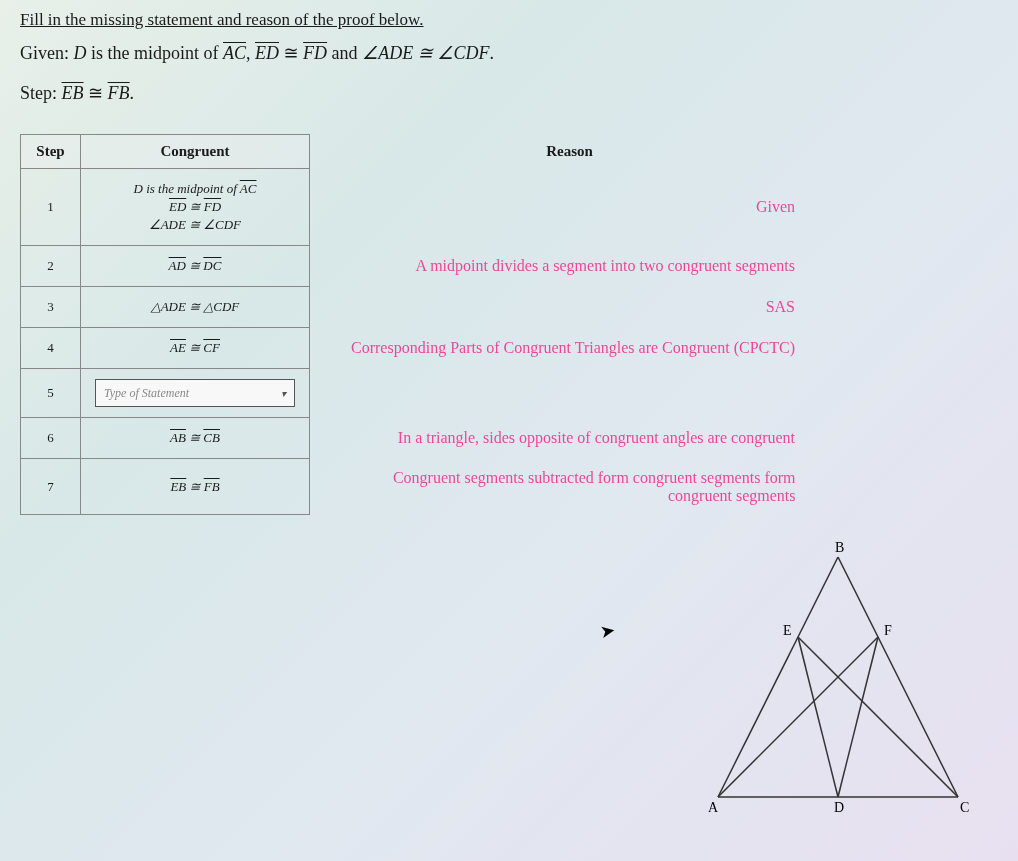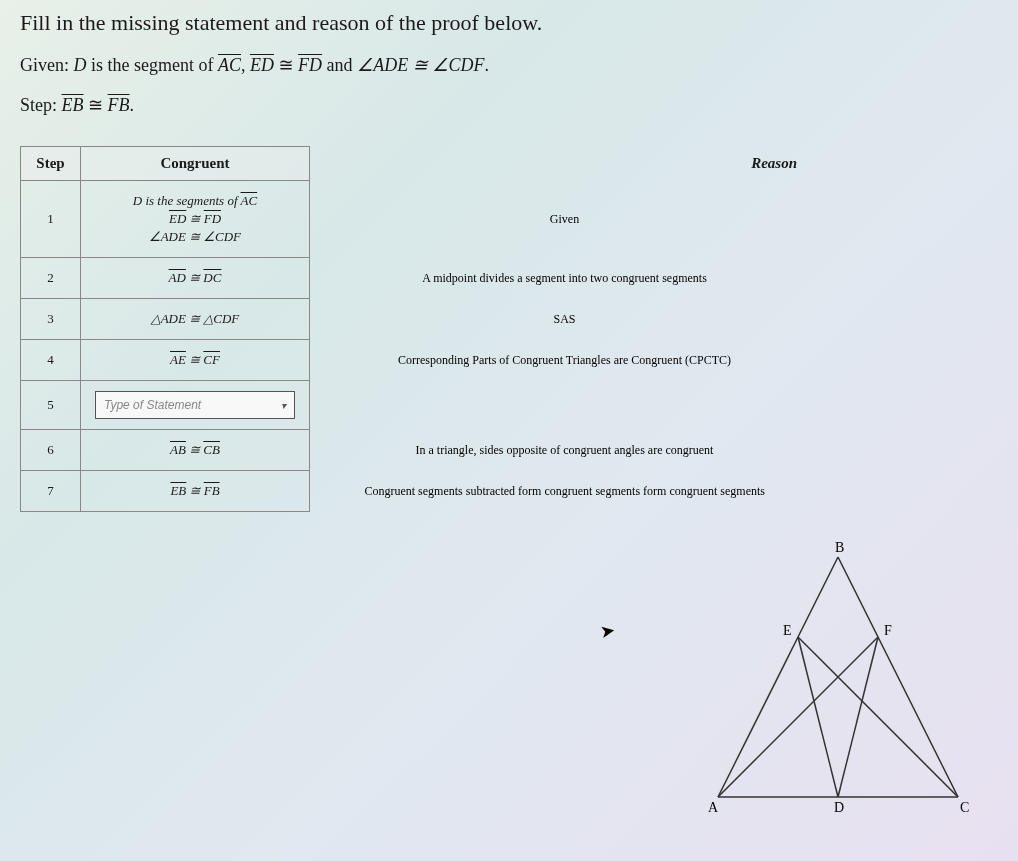--- a/index.html
+++ b/index.html
@@ -10,22 +10,23 @@
     body {
       font-family: Georgia, 'Times New Roman', serif;
       background: linear-gradient(135deg, #e8f0e8 0%, #d8e8e8 30%, #e0e8f0 60%, #e8e0f0 100%);
       width: 1018px;
       height: 861px;
       padding: 10px 20px;
       color: #1a1a1a;
       position: relative;
     }
     .instruction {
-      font-size: 22px;
-      margin-bottom: 18px;
+      font-size: 17px;
+      margin-bottom: 12px;
+      text-decoration: underline;
     }
     .given-prove {
       font-size: 18px;
       margin-bottom: 18px;
       font-family: Georgia, serif;
     }
     .given-prove .label {
       font-weight: normal;
       text-align: right;
     }
@@ -37,75 +38,74 @@
       text-decoration: overline;
       text-decoration-thickness: 1px;
     }
     .step-table {
       margin-top: 30px;
       border-collapse: collapse;
     }
     .step-table th {
       font-weight: bold;
       font-size: 15px;
-      padding: 8px 12px;
+      padding: 8px 4px;
       border: 1px solid #888;
       background: rgba(240,240,240,0.3);
       text-align: center;
     }
     .step-table th.reason-header {
       border: none;
-      text-align: right;
+      text-align: center;
       background: transparent;
       padding-left: 24px;
-      font-style: italic;
     }
     .step-table td {
       padding: 10px 14px;
       font-size: 13px;
       vertical-align: middle;
     }
     .step-table td.step-num {
       border: 1px solid #888;
       text-align: center;
       width: 60px;
       font-size: 13px;
     }
     .step-table td.statement {
       border: 1px solid #888;
       text-align: center;
       width: 210px;
       font-family: 'Times New Roman', serif;
     }
     .step-table td.reason {
       border: none;
-      text-align: center;
+      text-align: right;
       padding-left: 24px;
-      font-size: 12px;
-      color: #000000;
+      font-size: 16px;
+      color: #ec4899;
       width: 500px;
     }
     .statement-line {
       display: block;
       margin: 2px 0;
       font-style: italic;
     }
     .dropdown {
       width: 200px;
       height: 28px;
       border: 1px solid #555;
       background: #f8f8f8;
       display: flex;
       align-items: center;
       justify-content: space-between;
       padding: 0 8px;
       font-size: 12px;
       color: #888;
       font-style: italic;
-      font-family: Liberation Sans, sans-serif;
+      font-family: Liberation Serif, serif;
     }
     .dropdown-arrow {
       font-size: 10px;
       color: #555;
     }
     .diagram-container {
       position: absolute;
       right: 40px;
       bottom: 40px;
     }
@@ -121,41 +121,41 @@
       transform: rotate(-10deg);
     }
   </style>
 </head>
 <body>
 
 <div class="instruction">Fill in the missing statement and reason of the proof below.</div>
 
 <div class="given-prove">
   <span class="label">Given:</span>
-  <span class="math-italic">D</span><span> is the segment of </span><span class="math-italic overline">AC</span><span>, </span><span class="math-italic overline">ED</span><span> ≅ </span><span class="math-italic overline">FD</span><span> and </span><span class="math-italic">∠ADE ≅ ∠CDF</span><span>.</span>
+  <span class="math-italic">D</span><span> is the midpoint of </span><span class="math-italic overline">AC</span><span>, </span><span class="math-italic overline">ED</span><span> ≅ </span><span class="math-italic overline">FD</span><span> and </span><span class="math-italic">∠ADE ≅ ∠CDF</span><span>.</span>
 </div>
 
 <div class="given-prove">
   <span class="label">Step:</span>
   <span class="math-italic overline">EB</span><span> ≅ </span><span class="math-italic overline">FB</span><span>.</span>
 </div>
 
 <table class="step-table">
   <thead>
     <tr>
       <th>Step</th>
       <th>Congruent</th>
       <th class="reason-header">Reason</th>
     </tr>
   </thead>
   <tbody id="proof-body">
       <tr>
         <td class="step-num">1</td>
         <td class="statement">
-          <span class="statement-line"><span>D is the segments of </span><span class="overline">AC</span></span>
+          <span class="statement-line"><span>D is the midpoint of </span><span class="overline">AC</span></span>
           <span class="statement-line"><span class="overline">ED</span><span> ≅ </span><span class="overline">FD</span></span>
           <span class="statement-line">∠ADE ≅ ∠CDF</span>
         </td>
         <td class="reason">Given</td>
       </tr>
       <tr>
         <td class="step-num">2</td>
         <td class="statement">
           <span class="statement-line"><span class="overline">AD</span><span> ≅ </span><span class="overline">DC</span></span>
         </td>

